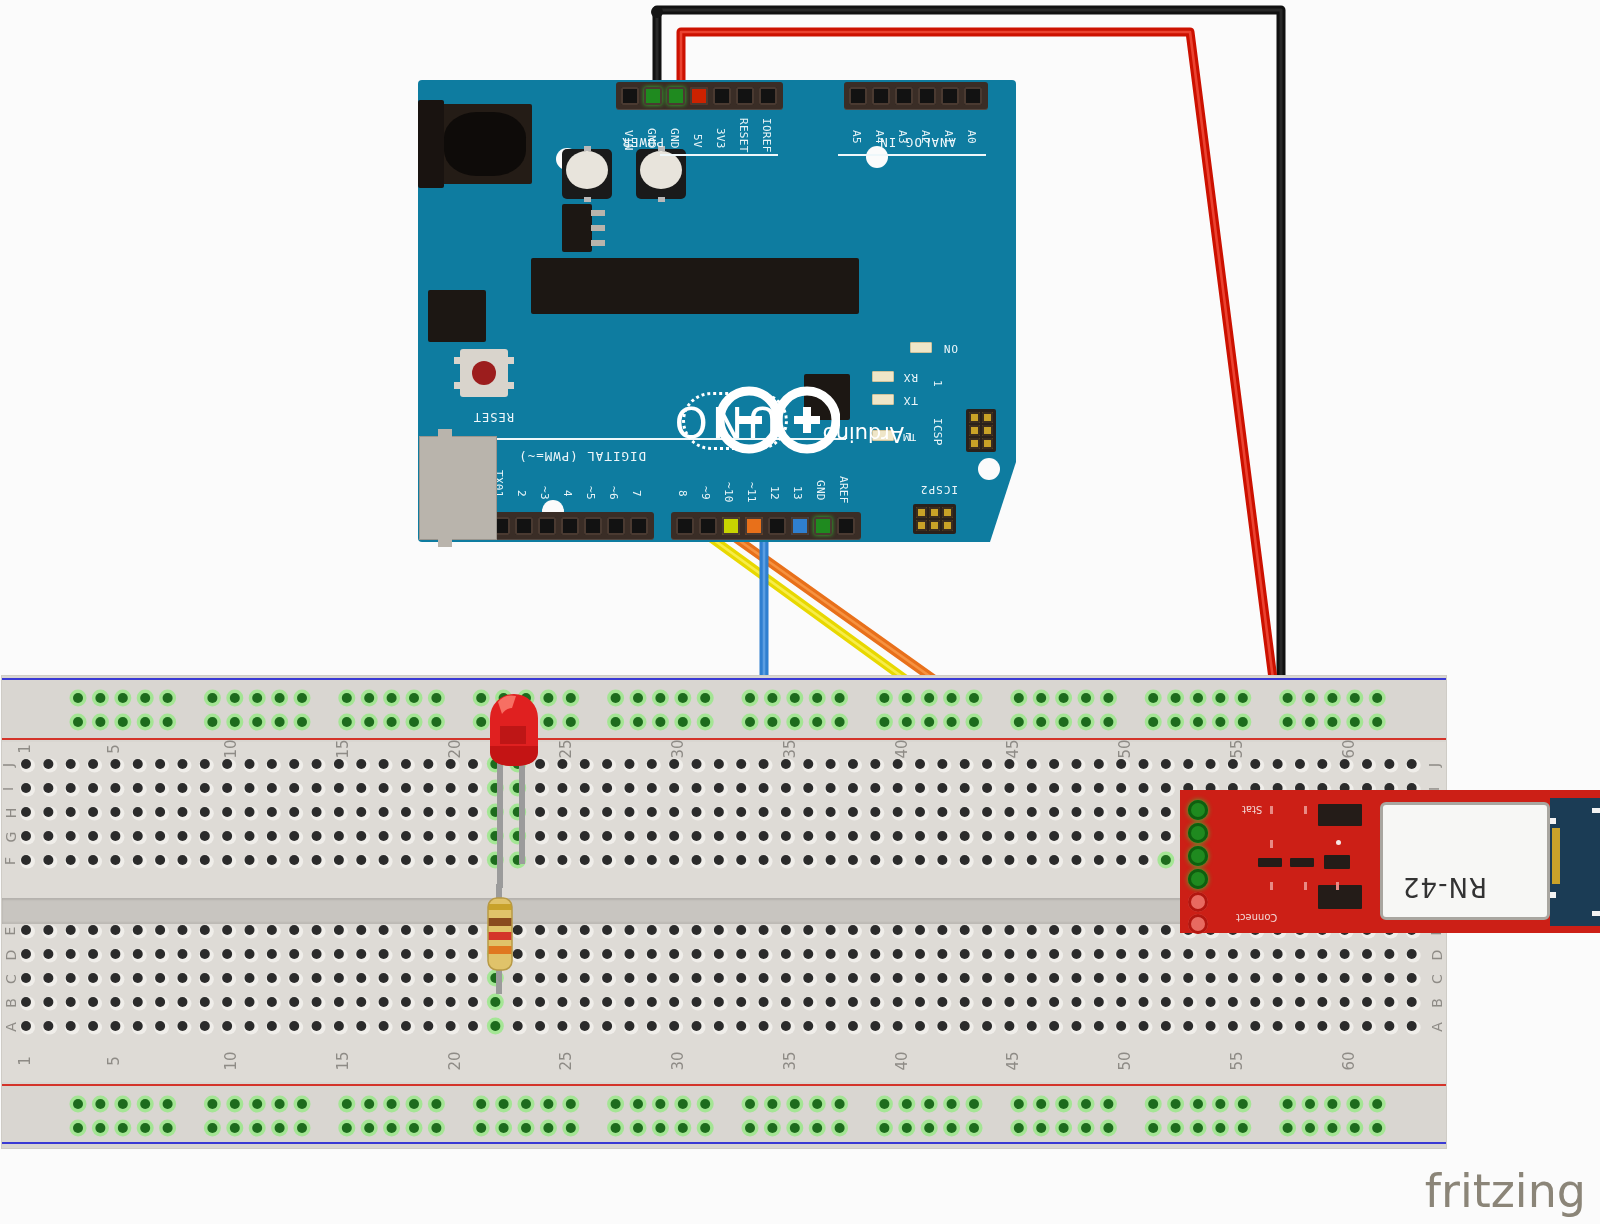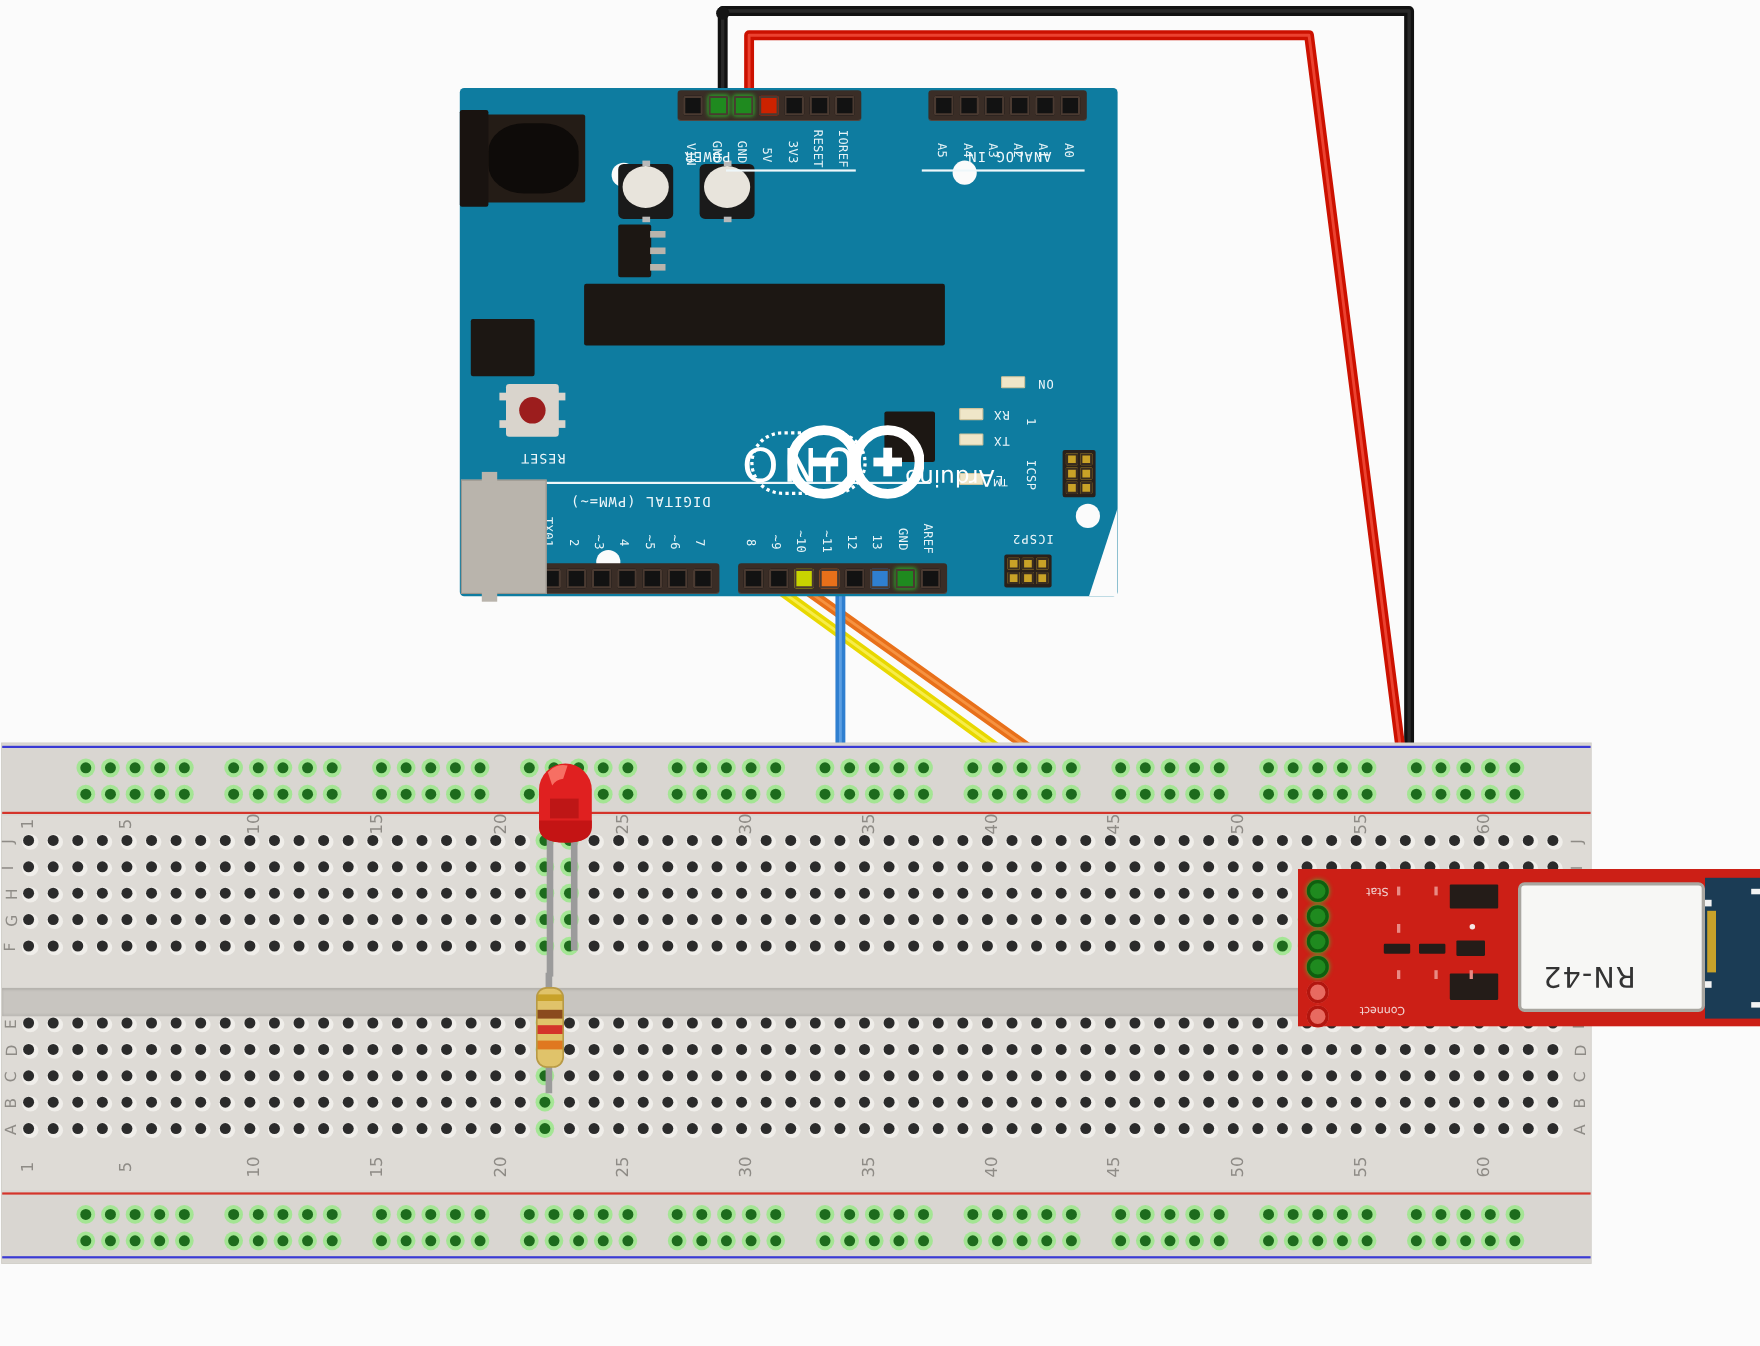--- a/index.html
+++ b/index.html
@@ -3912,13 +3912,14 @@
 
     <div class="bt-ant" style="left:370px; top:8px; width:50px; height:128px;">
       <div class="gold" style="left:2px; top:30px; width:8px; height:56px;"></div>
       <div class="wht" style="left:0px; top:20px; width:6px; height:6px;"></div>
       <div class="wht" style="left:0px; top:94px; width:6px; height:6px;"></div>
       <div class="wht" style="right:0px; top:10px; width:8px; height:5px;"></div>
       <div class="wht" style="right:0px; bottom:10px; width:8px; height:5px;"></div>
     </div>
   </div>
 
+  <div class="watermark">fritzing</div>
 </div>
 
 </body></html>

